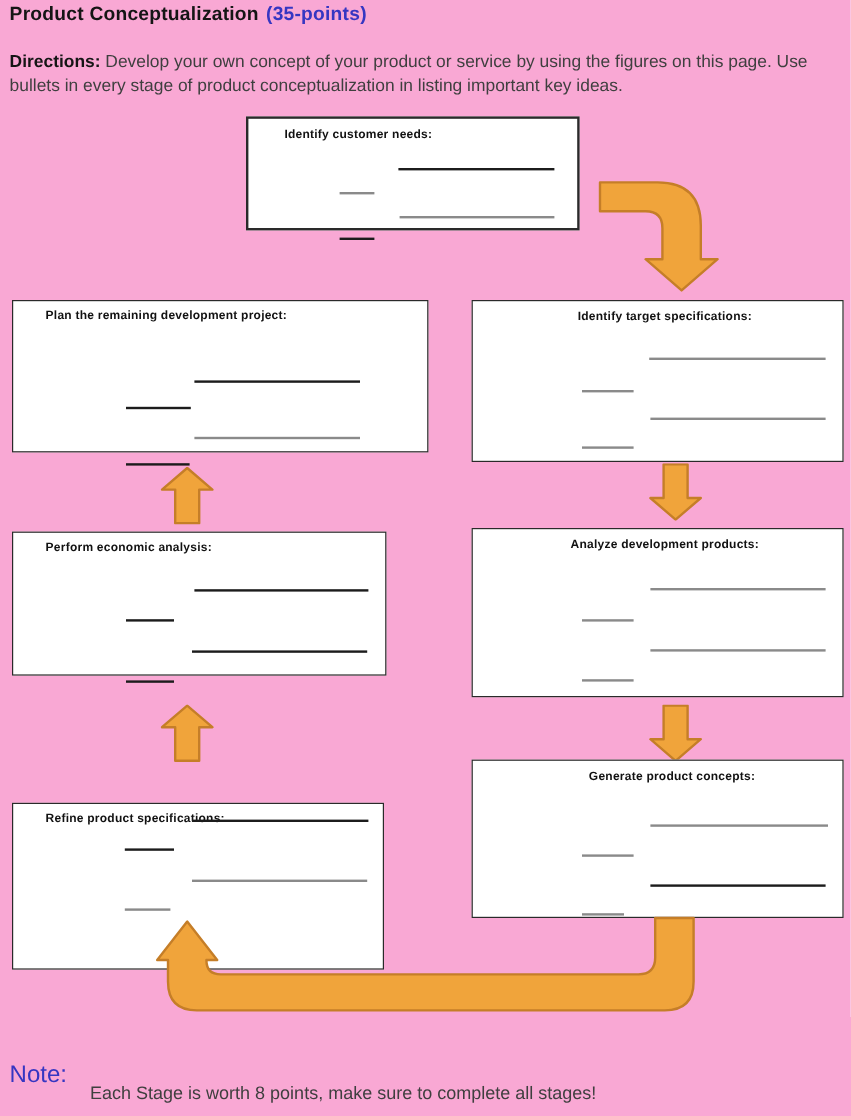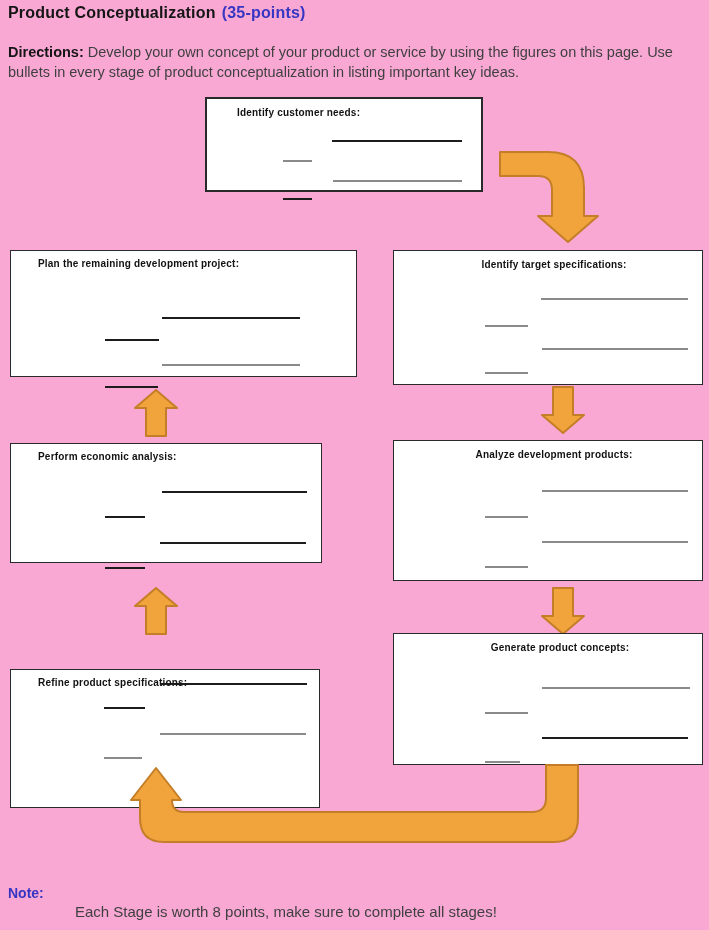--- a/index.html
+++ b/index.html
@@ -13,21 +13,21 @@
   .directions b{color:#151515;}
   .box{position:absolute;background:#fff;border:1.6px solid #2a2a2a;box-sizing:border-box;}
   .box-title{font-weight:bold;font-size:10px;color:#121212;letter-spacing:.2px;line-height:1.22;}
   .bt-left{padding:7px 8px 0 27px;}
   .bt-top{padding:8px 8px 0 30px;}
   .bt-center{padding:8px 4px 0 16px;text-align:center;}
   .ln{position:absolute;height:0;border-top:2px solid #1c1c1c;}
   .ln.gray{border-top-color:#8a8a8a;}
   .arrow{position:absolute;}
   .arrow path{fill:var(--arrow_fill);stroke:var(--arrow_stroke);stroke-width:2;stroke-linejoin:round;}
-  .note-label{position:absolute;left:8px;top:885px;font-size:14px;font-weight:bold;color:var(--accent_blue);}
+  .note-label{position:absolute;left:8px;top:885px;font-size:20px;font-weight:normal;color:var(--accent_blue);}
   .note-text{position:absolute;left:75px;top:903px;font-size:15px;color:#3f3f3f;}
 </style>
 </head>
 <body>
 
 <div class="page">
 
   <div class="title">
     <span>Product Conceptualization</span><span class="pts">(35-points)</span>
   </div>

